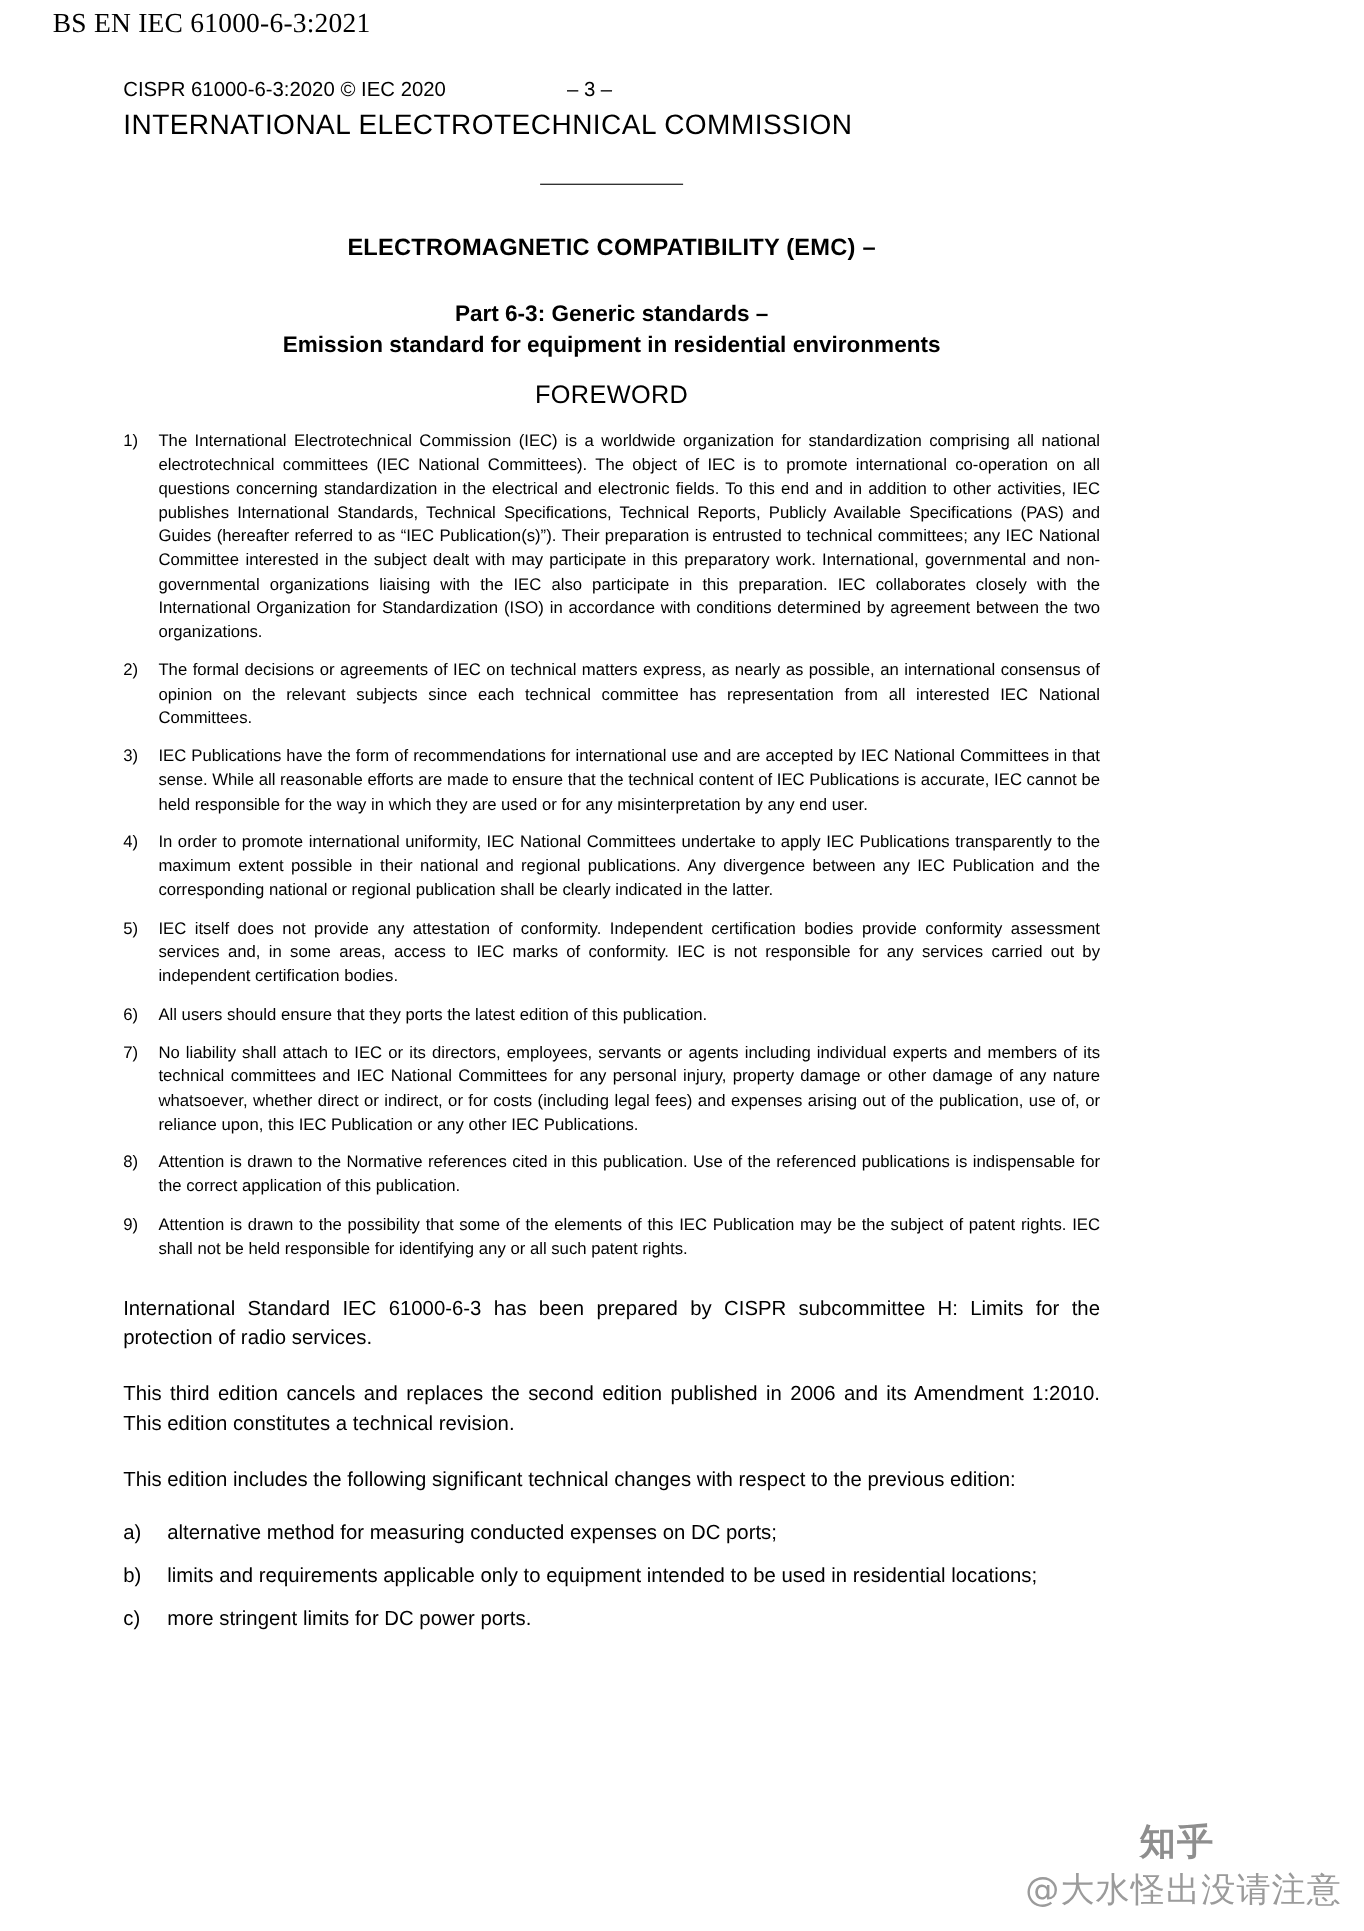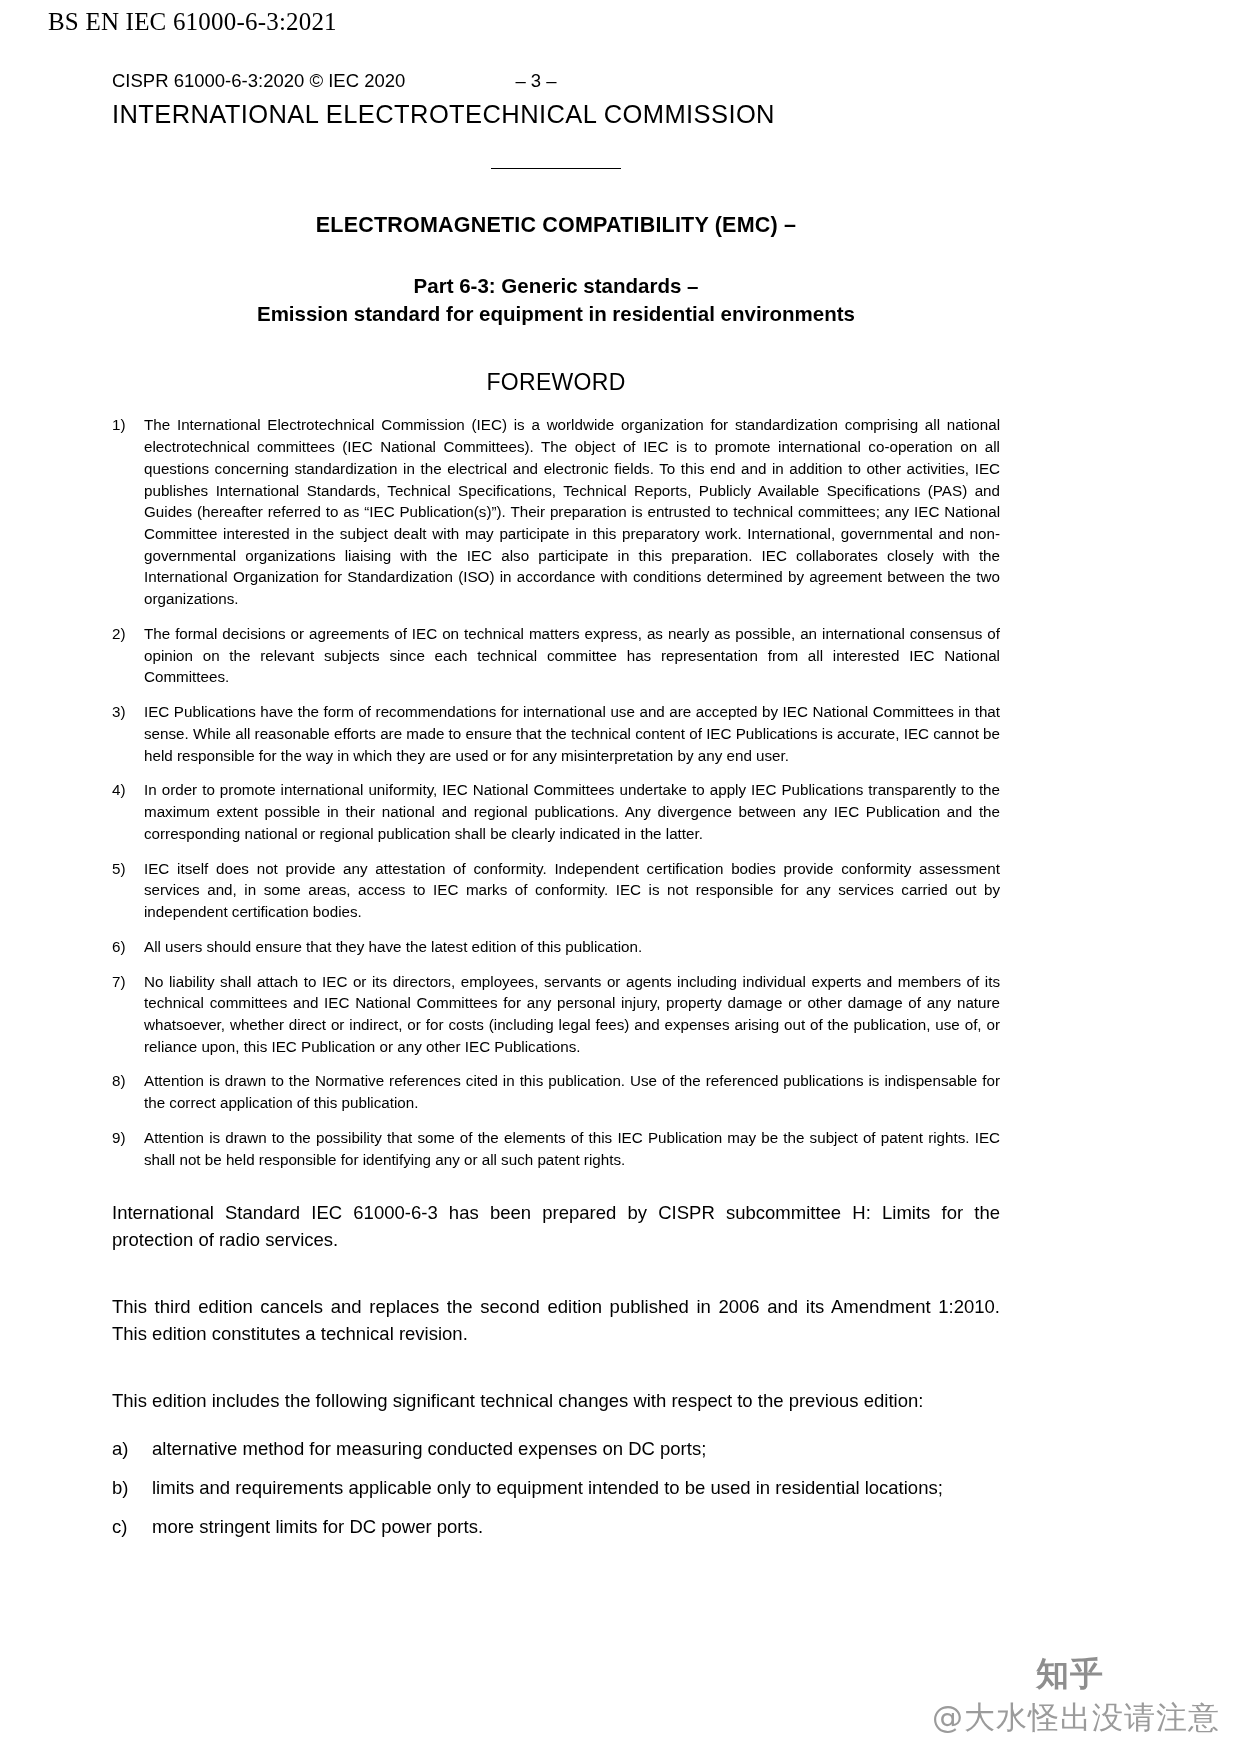--- a/index.html
+++ b/index.html
@@ -76,21 +76,21 @@
   .title-part {
     text-align: center;
     font-size: 20.5px;
     font-weight: bold;
     margin-top: 34px;
     line-height: 1.35;
   }
   .foreword {
     text-align: center;
     font-size: 23px;
-    margin-top: 42px;
+    margin-top: 18px;
     margin-bottom: 18px;
     letter-spacing: 0.3px;
   }
   ol.numlist {
     list-style: none;
     margin: 0;
     padding: 0;
   }
   ol.numlist li {
     position: relative;
@@ -103,21 +103,21 @@
   }
   ol.numlist li .marker {
     position: absolute;
     left: 0;
     top: 0;
   }
   .para {
     font-size: 18.5px;
     line-height: 1.45;
     text-align: justify;
-    margin-top: 40px;
+    margin-top: 24px;
   }
   .para.first { margin-top: 30px; }
   ol.alphalist {
     list-style: none;
     margin: 22px 0 0 0;
     padding: 0;
   }
   ol.alphalist li {
     position: relative;
     padding-left: 40px;
@@ -196,21 +196,21 @@
       <li>
         <span class="marker">4)</span>
         <span>In order to promote international uniformity, IEC National Committees undertake to apply IEC Publications transparently to the maximum extent possible in their national and regional publications. Any divergence between any IEC Publication and the corresponding national or regional publication shall be clearly indicated in the latter.</span>
       </li>
       <li>
         <span class="marker">5)</span>
         <span>IEC itself does not provide any attestation of conformity. Independent certification bodies provide conformity assessment services and, in some areas, access to IEC marks of conformity. IEC is not responsible for any services carried out by independent certification bodies.</span>
       </li>
       <li>
         <span class="marker">6)</span>
-        <span>All users should ensure that they have the latest edition of this publication.</span>
+        <span>All users should ensure that they ports the latest edition of this publication.</span>
       </li>
       <li>
         <span class="marker">7)</span>
         <span>No liability shall attach to IEC or its directors, employees, servants or agents including individual experts and members of its technical committees and IEC National Committees for any personal injury, property damage or other damage of any nature whatsoever, whether direct or indirect, or for costs (including legal fees) and expenses arising out of the publication, use of, or reliance upon, this IEC Publication or any other IEC Publications.</span>
       </li>
       <li>
         <span class="marker">8)</span>
         <span>Attention is drawn to the Normative references cited in this publication. Use of the referenced publications is indispensable for the correct application of this publication.</span>
       </li>
       <li>

